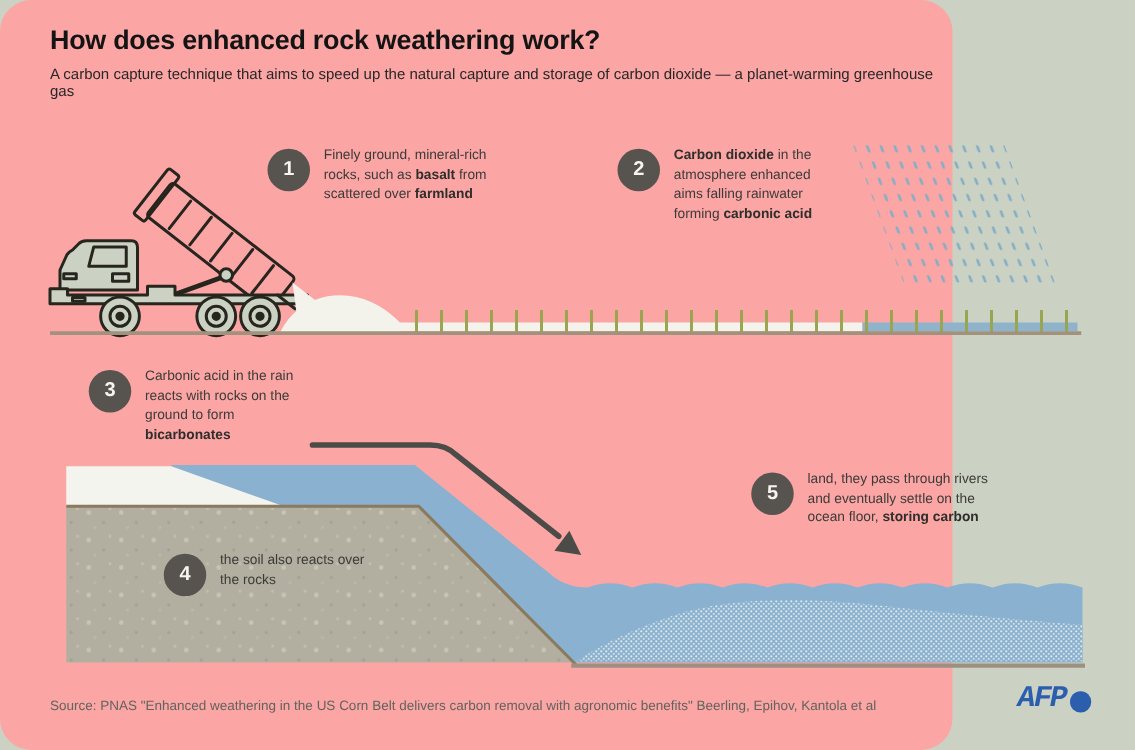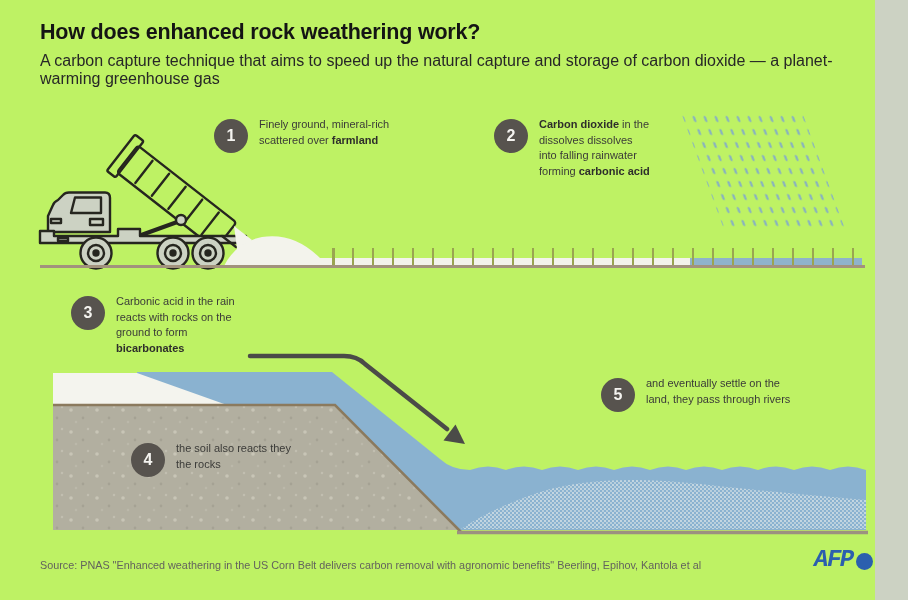--- a/index.html
+++ b/index.html
@@ -1,21 +1,21 @@
 <!DOCTYPE html>
 <html><head>
 <meta charset="utf-8">
 <style>
   html,body{margin:0;padding:0;}
   body{width:908px;height:600px;overflow:hidden;background:#ccd2c3;
        font-family:"Liberation Sans",sans-serif;}
-  .stage{position:relative;width:875px;height:600px;background:#bef264;}
+  .stage{position:relative;width:762px;height:600px;background:#fca5a5;border-radius:25px;}
   .abs{position:absolute;}
   .title{font-size:21.5px;font-weight:700;color:#141414;letter-spacing:-0.2px;}
-  .subtitle{font-size:16px;color:#272727;}
+  .subtitle{font-size:12px;color:#272727;}
   .step{display:flex;gap:11px;align-items:flex-start;}
   .badge{width:34px;height:34px;border-radius:50%;background:#57534e;color:#f5f4f0;
          font-size:16px;font-weight:700;display:flex;align-items:center;justify-content:center;
          margin-top:2px;flex:0 0 auto;}
   .step-text{font-size:11px;line-height:15.5px;color:#3b3b38;white-space:nowrap;}
   .step-text b{color:#2e2e2b;}
   .ground-line{background:#a2927d;}
   .strip-white{background:#f3f3ec;}
   .strip-blue{background:#8fb3cb;}
   .grass{background:repeating-linear-gradient(90deg,#9aa551 0px,#9aa551 2.5px,
@@ -125,57 +125,59 @@
     <path d="M13,13 L97,13 L187,45 L13,45 Z" fill="#f4f4ee"></path>
 
     <path d="M13,45 L295,45 L421,172" stroke="#8b7a5e" stroke-width="2.5" fill="none"></path>
     <line x1="417" y1="172.5" x2="828" y2="172.5" stroke="#9c9180" stroke-width="3.5"></line>
   </svg>
 
   <div class="abs step" style="left:214px;top:117px;">
     <div class="badge">1</div>
     <div class="step-text">
         <div><span>Finely ground, mineral-rich</span></div>
+        <div><span>rocks, such as </span><b>basalt</b><span> from</span></div>
         <div><span>scattered over </span><b>farmland</b></div>
       </div>
   </div>
 
   <div class="abs step" style="left:494px;top:117px;">
     <div class="badge">2</div>
     <div class="step-text">
         <div><b>Carbon dioxide</b><span> in the</span></div>
-        <div><span>dissolves dissolves</span></div>
-        <div><span>into falling rainwater</span></div>
+        <div><span>atmosphere enhanced</span></div>
+        <div><span>aims falling rainwater</span></div>
         <div><span>forming </span><b>carbonic acid</b></div>
       </div>
   </div>
 
   <div class="abs step" style="left:71px;top:294px;">
     <div class="badge">3</div>
     <div class="step-text">
         <div><span>Carbonic acid in the rain</span></div>
         <div><span>reacts with rocks on the</span></div>
         <div><span>ground to form</span></div>
         <div><b>bicarbonates</b></div>
       </div>
   </div>
 
   <div class="abs step" style="left:131px;top:441px;">
     <div class="badge">4</div>
     <div class="step-text">
-        <div><span>the soil also reacts they</span></div>
+        <div><span>the soil also reacts over</span></div>
         <div><span>the rocks</span></div>
       </div>
   </div>
 
   <div class="abs step" style="left:601px;top:376px;">
     <div class="badge">5</div>
     <div class="step-text">
+        <div><span>land, they pass through rivers</span></div>
         <div><span>and eventually settle on the</span></div>
-        <div><span>land, they pass through rivers</span></div>
+        <div><span>ocean floor, </span><b>storing carbon</b></div>
       </div>
   </div>
 
   <div class="abs source" style="left:40px;top:559px;">Source: PNAS "Enhanced weathering in the US Corn Belt delivers carbon removal with agronomic benefits" Beerling, Epihov, Kantola et al</div>
   <div class="abs afp" style="left:814px;top:546px;font-family:Liberation Mono, monospace;">
     <span class="afp-text">AFP</span>
     <span class="afp-dot"></span>
   </div>
 
 </div>

